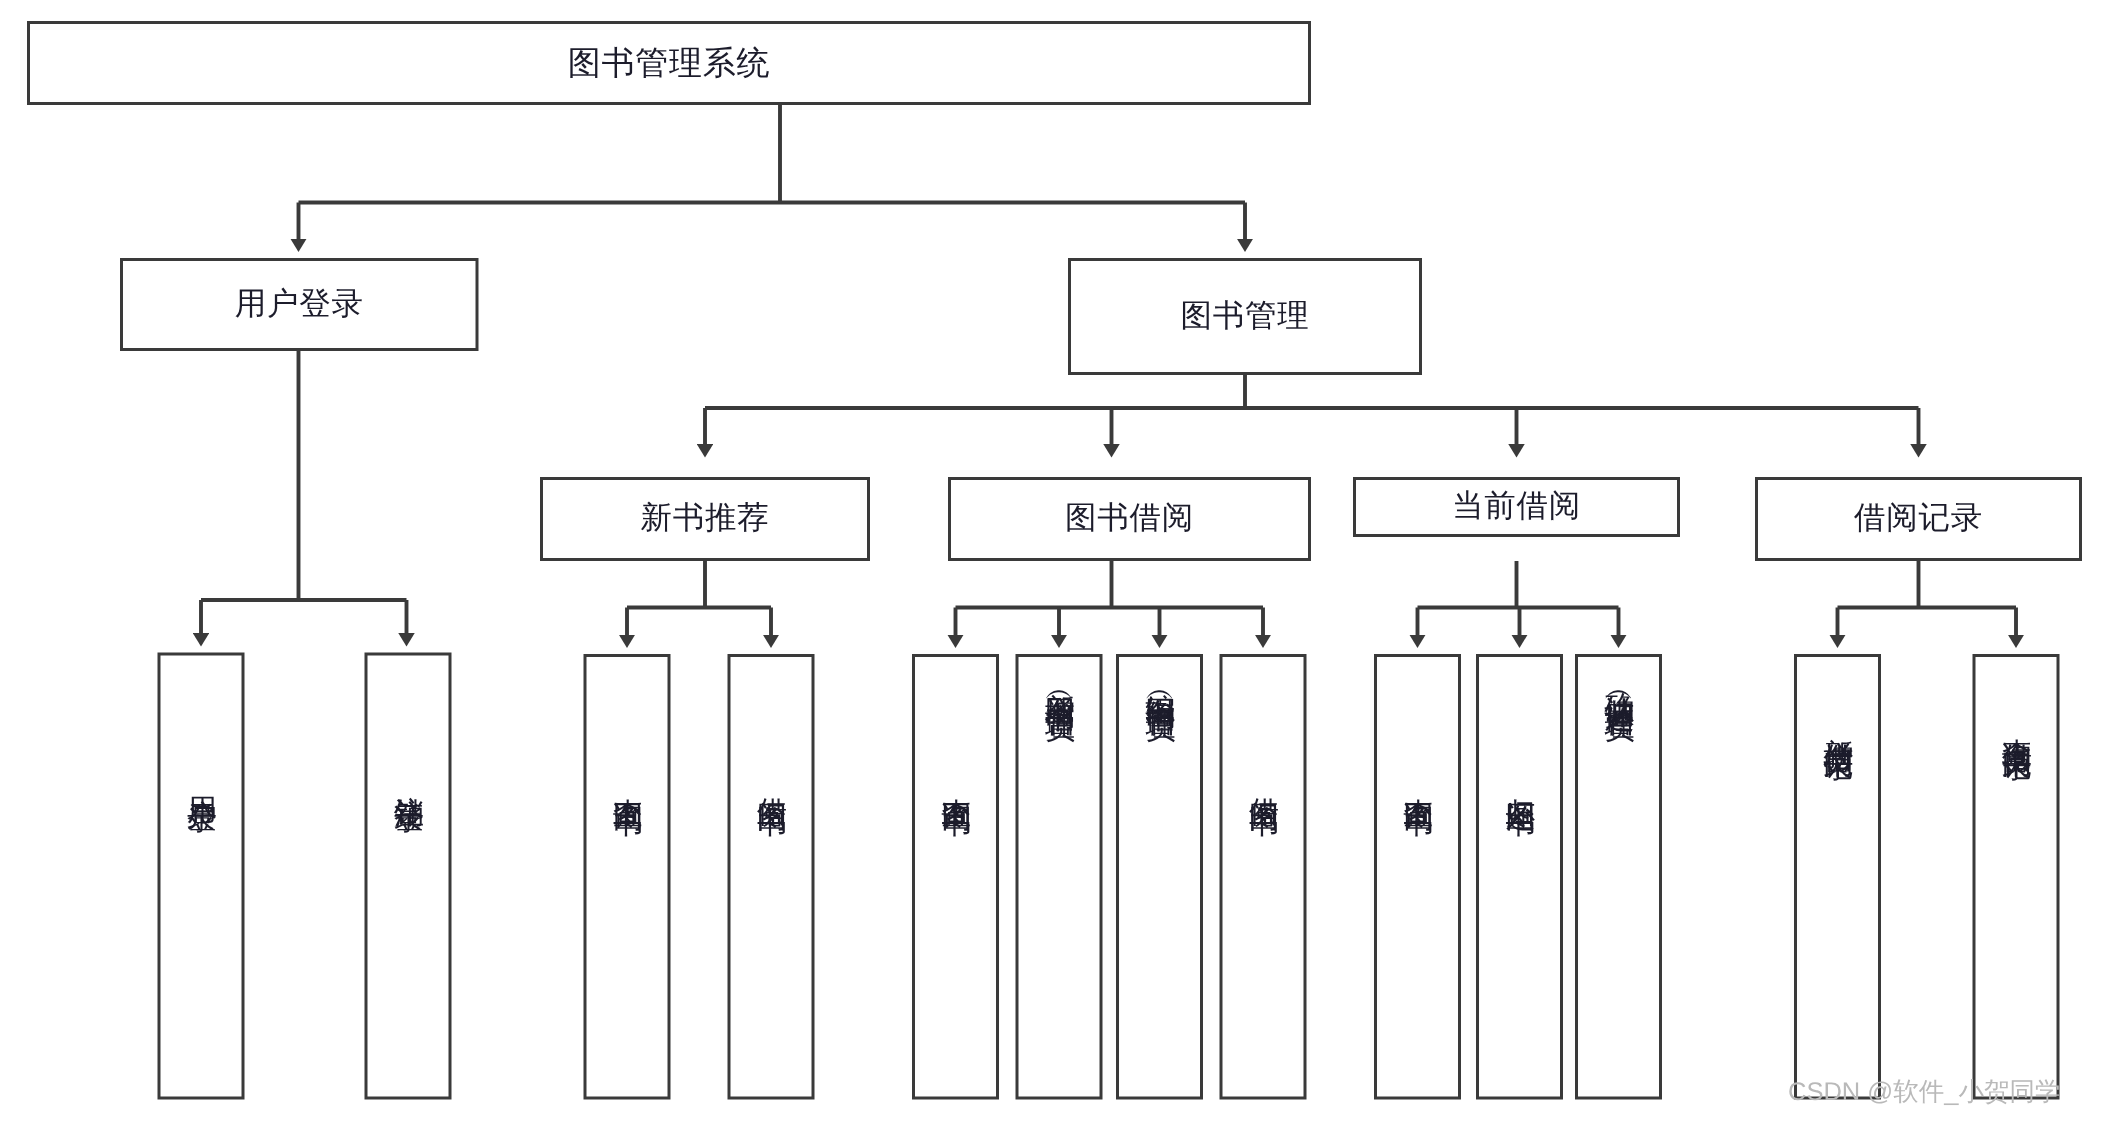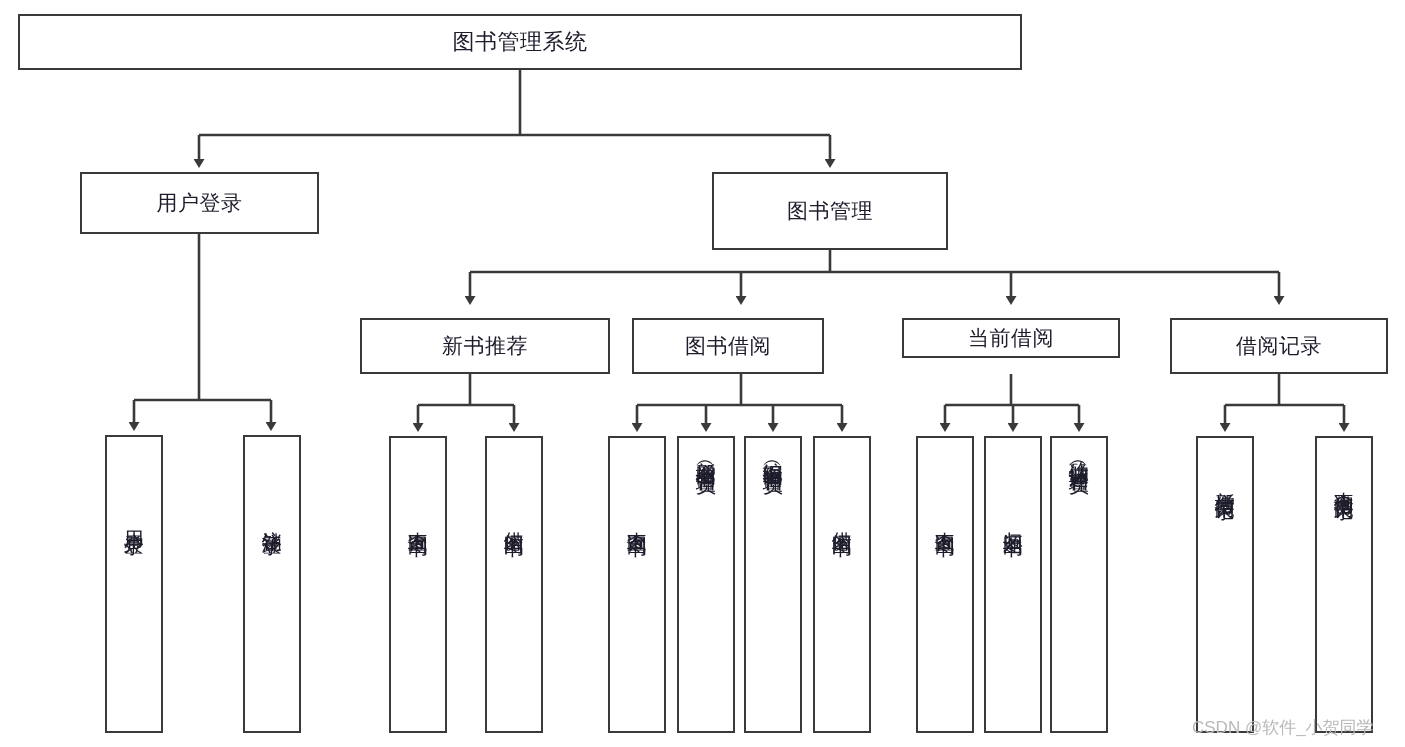--- a/index.html
+++ b/index.html
@@ -120,37 +120,37 @@
       <path d="M1013,405 L1013,424" marker-end="url(#arrow)"></path>
       <path d="M1079,405 L1079,424" marker-end="url(#arrow)"></path>
 
       <path d="M1279,374 L1279,405"></path>
       <path d="M1225,405 L1344,405"></path>
       <path d="M1225,405 L1225,424" marker-end="url(#arrow)"></path>
       <path d="M1344,405 L1344,424" marker-end="url(#arrow)"></path>
     </g>
   </svg>
 
-  <div class="node root horiz" style="left:18px; top:14px; width:1004px; height:56px;">
+  <div class="node root horiz" style="left:18px; top:14px; width:856px; height:56px;">
     <span class="label">图书管理系统</span>
   </div>
 
   <div class="node horiz" style="left:80px; top:172px; width:239px; height:62px;">
     <span class="label">用户登录</span>
   </div>
 
   <div class="node horiz" style="left:712px; top:172px; width:236px; height:78px;">
     <span class="label">图书管理</span>
   </div>
 
-  <div class="node horiz" style="left:360px; top:318px; width:250px; height:56px;">
+  <div class="node horiz" style="left:360px; top:318px; width:220px; height:56px;">
     <span class="label">新书推荐</span>
   </div>
 
-  <div class="node horiz" style="left:632px; top:318px; width:192px; height:56px;">
+  <div class="node horiz" style="left:632px; top:318px; width:242px; height:56px;">
     <span class="label">图书借阅</span>
   </div>
 
   <div class="node horiz" style="left:902px; top:318px; width:218px; height:40px;">
     <span class="label">当前借阅</span>
   </div>
 
   <div class="node horiz" style="left:1170px; top:318px; width:218px; height:56px;">
     <span class="label">借阅记录</span>
   </div>

